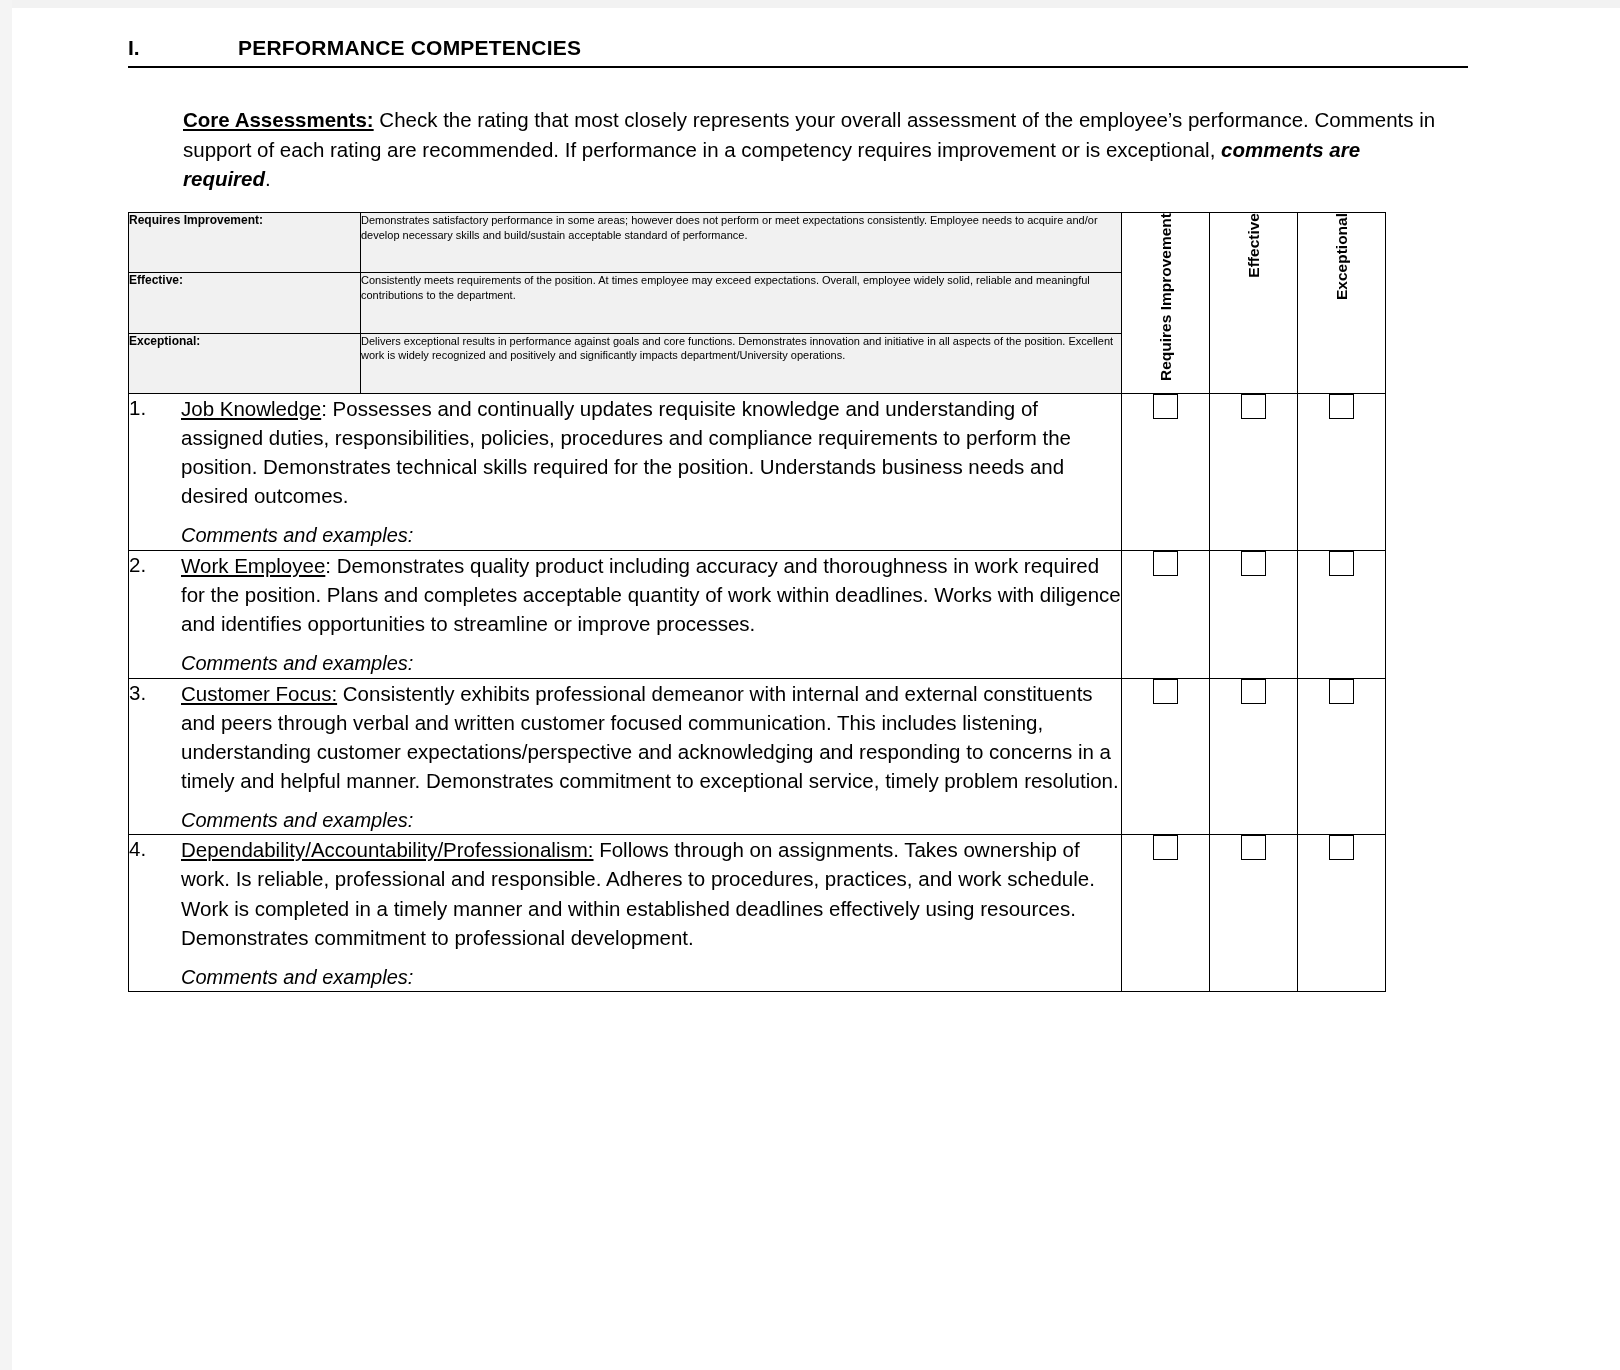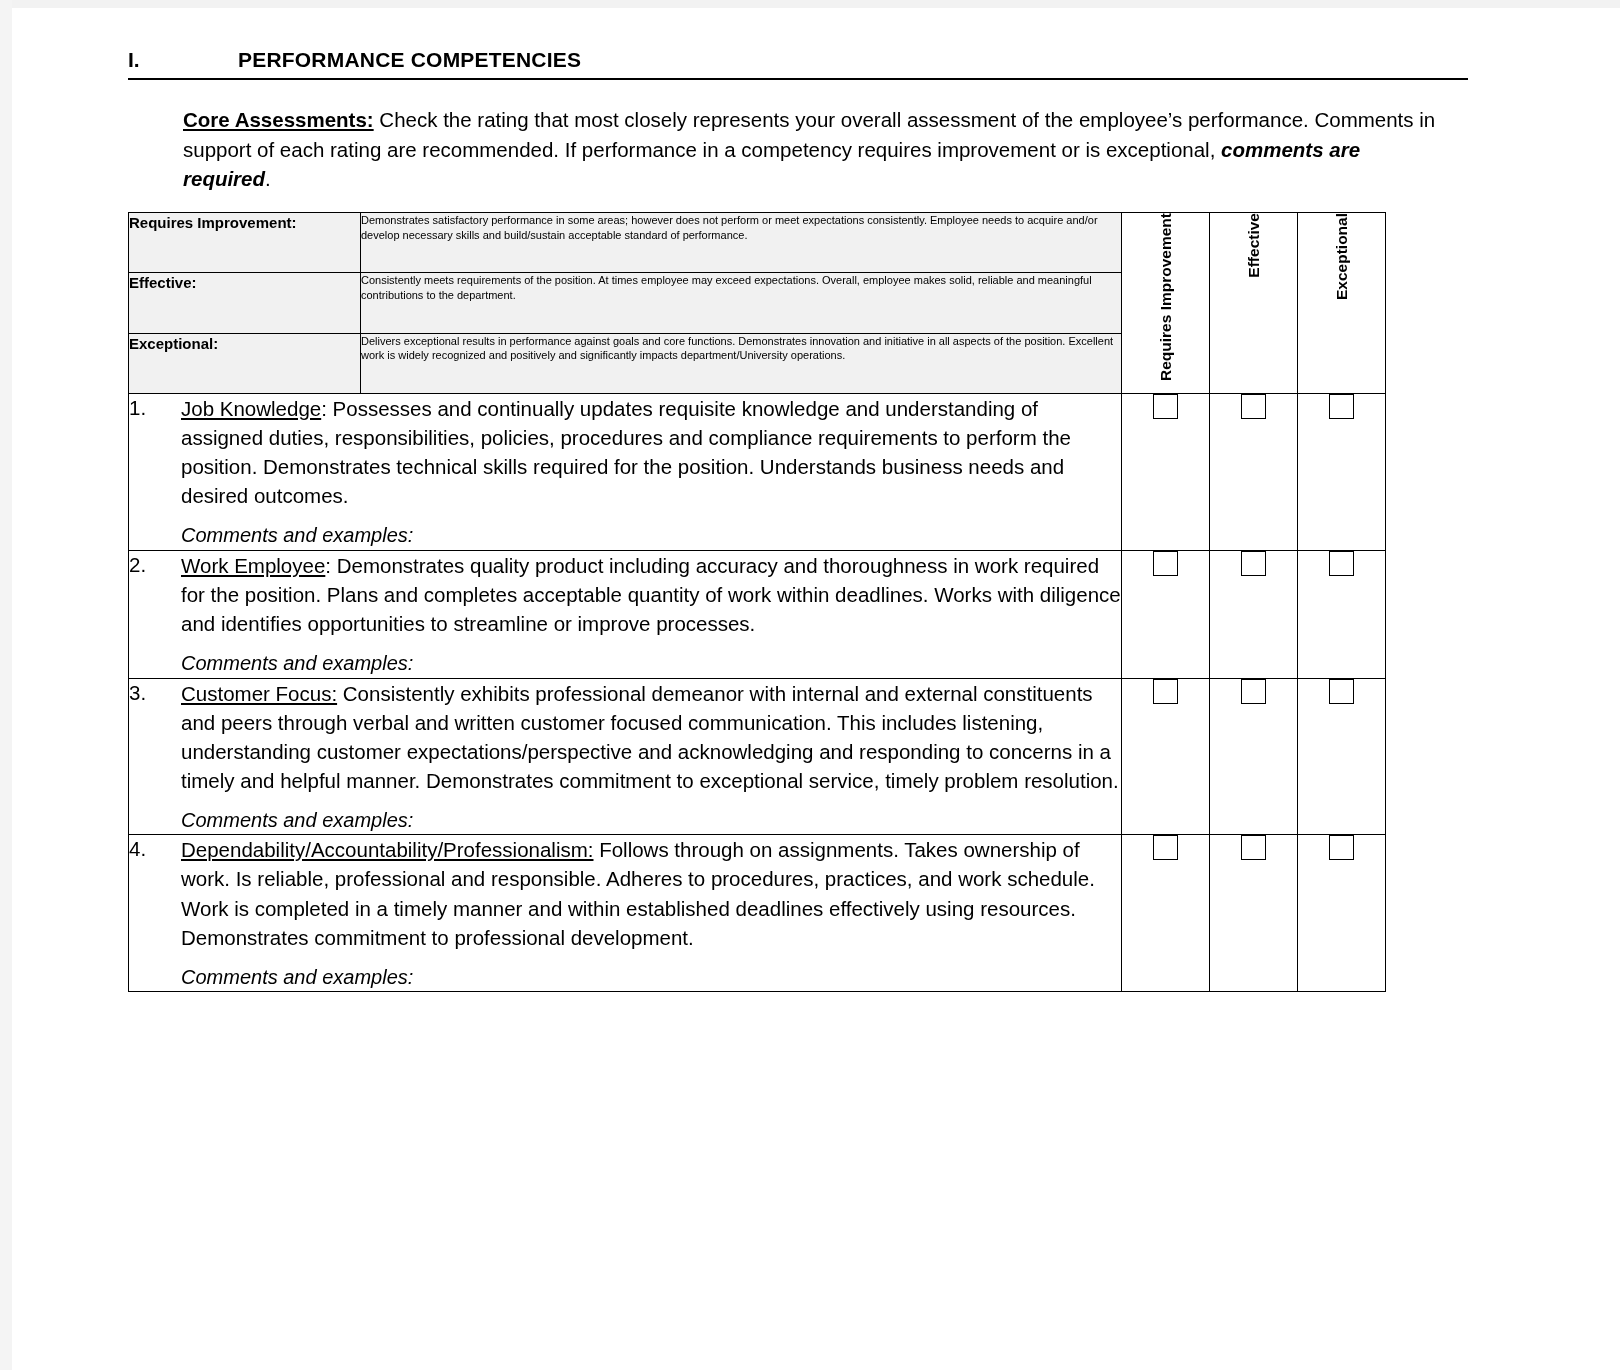--- a/index.html
+++ b/index.html
@@ -51,21 +51,20 @@
   .section-num {
     font-size: 21px;
     font-weight: bold;
     width: 110px;
     flex: 0 0 110px;
   }
   .section-title {
     font-size: 21px;
     font-weight: bold;
     letter-spacing: 0.2px;
-    margin-top: 12px;
   }
 
   
   .intro {
     position: absolute;
     left: 183px;
     top: 105px;
     width: 1270px;
     font-size: 20.5px;
     line-height: 1.45;
@@ -90,21 +89,21 @@
   table.main td {
     border: 1.5px solid #000;
     vertical-align: top;
     padding: 0;
   }
 
   
   .leg-label {
     width: 232px;
     background: #f1f1f1;
-    font-size: 15px;
+    font-size: 12px;
     font-weight: bold;
     padding: 9px 0 9px 16px;
     line-height: 1.3;
   }
   .leg-text {
     background: #f1f1f1;
     font-size: 11px;
     padding: 9px 16px 9px 12px;
     line-height: 1.35;
   }
@@ -202,21 +201,21 @@
         </td>
         <td class="vcol" rowspan="3">
           <span class="vlabel">Effective</span>
         </td>
         <td class="vcol" rowspan="3">
           <span class="vlabel">Exceptional</span>
         </td>
       </tr>
       <tr>
         <td class="leg-label">Effective:</td>
-        <td class="leg-text">Consistently meets requirements of the position. At times employee may exceed expectations. Overall, employee makes solid, reliable and meaningful contributions to the department.</td>
+        <td class="leg-text">Consistently meets requirements of the position. At times employee may exceed expectations. Overall, employee widely solid, reliable and meaningful contributions to the department.</td>
       </tr>
       <tr>
         <td class="leg-label">Exceptional:</td>
         <td class="leg-text">Delivers exceptional results in performance against goals and core functions. Demonstrates innovation and initiative in all aspects of the position. Excellent work is widely recognized and positively and significantly impacts department/University operations.</td>
       </tr>
 
       <tr>
         <td class="comp-cell" colspan="2">
           <div class="comp-row-inner">
             <div class="comp-num">1.</div>

